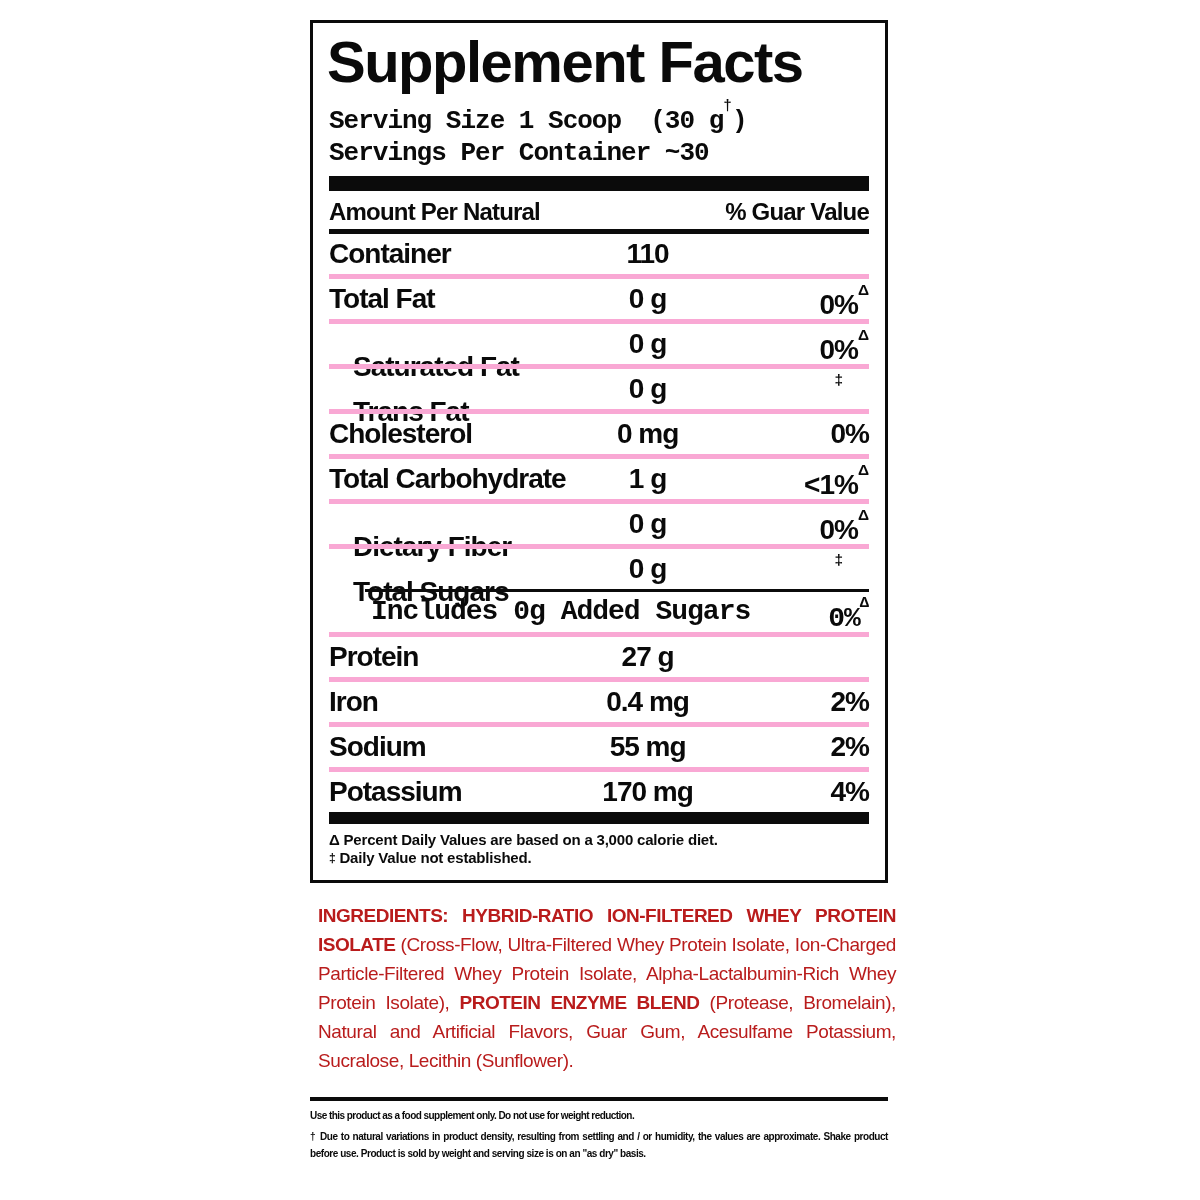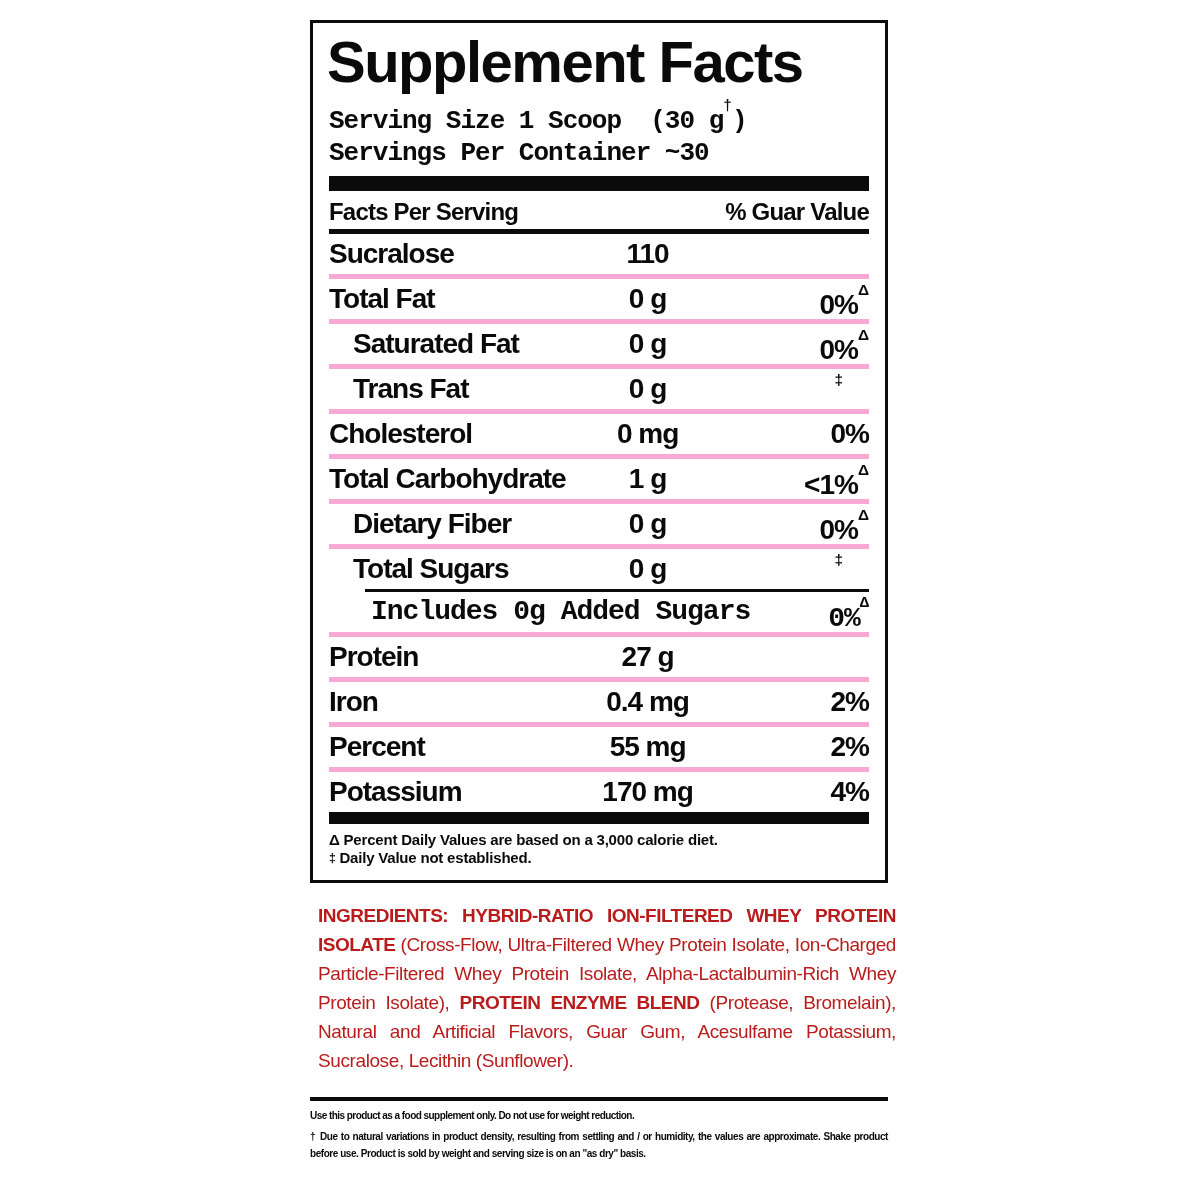--- a/index.html
+++ b/index.html
@@ -36,21 +36,21 @@
     font-size:24px; font-weight:bold; letter-spacing:-0.8px;
   }
 
   .row {
     position:relative; height:40px; line-height:40px;
     font-size:28px; font-weight:bold; letter-spacing:-1px; white-space:nowrap;
   }
   .row.rule-thin   { border-top:5px solid #f9a8d4; }
   .row.rule-indent { border-top:3px solid #0b0b0b; margin-left:36px;font-family:Liberation Mono, monospace; }
   .row .nm  { display:inline-block; }
-  .row.indent1 .nm { padding-left:24px; }
+  .row.indent1 .nm { padding-left:24px;margin-top:23px; }
   .row.indent2 .nm { padding-left:6px; }
   .row .amt { position:absolute; left:59%; transform:translateX(-50%); top:0; }
   .row .dv  { position:absolute; right:0; top:0; }
   .row .dv.dag-only { padding-right:26px; }
 
   .footnotes {
     margin-top:7px; font-size:15px; font-weight:bold;
     letter-spacing:-0.2px; line-height:18px;
   }
   .fn-sym.raised { font-size:80%; vertical-align:top; }
@@ -78,37 +78,37 @@
   <section class="sf-box">
     <h1 class="sf-title">Supplement Facts</h1>
 
     <div class="serving first"><span>Serving Size 1 Scoop  (30 g</span><sup class="sm">†</sup><span>)</span></div>
 
     <div class="serving">Servings Per Container ~30</div>
 
     <div class="bar-thick"></div>
 
     <div class="head-row">
-      <span>Facts Per Serving</span>
+      <span>Amount Per Natural</span>
       <span>% Guar Value</span>
     </div>
 
     <div id="rows">
-        <div class="row indent0"><span class="nm">Sucralose</span><span class="amt">110</span></div>
+        <div class="row indent0"><span class="nm">Container</span><span class="amt">110</span></div>
         <div class="row indent0 rule-thin"><span class="nm">Total Fat</span><span class="amt">0 g</span><span class="dv"><span>0%</span><sup class="sm">Δ</sup></span></div>
         <div class="row indent1 rule-thin"><span class="nm">Saturated Fat</span><span class="amt">0 g</span><span class="dv"><span>0%</span><sup class="sm">Δ</sup></span></div>
         <div class="row indent1 rule-thin"><span class="nm">Trans Fat</span><span class="amt">0 g</span><span class="dv dag-only"><span></span><sup class="sm">‡</sup></span></div>
         <div class="row indent0 rule-thin"><span class="nm">Cholesterol</span><span class="amt">0 mg</span><span class="dv"><span>0%</span></span></div>
         <div class="row indent0 rule-thin"><span class="nm">Total Carbohydrate</span><span class="amt">1 g</span><span class="dv"><span>&lt;1%</span><sup class="sm">Δ</sup></span></div>
         <div class="row indent1 rule-thin"><span class="nm">Dietary Fiber</span><span class="amt">0 g</span><span class="dv"><span>0%</span><sup class="sm">Δ</sup></span></div>
         <div class="row indent1 rule-thin"><span class="nm">Total Sugars</span><span class="amt">0 g</span><span class="dv dag-only"><span></span><sup class="sm">‡</sup></span></div>
         <div class="row indent2 rule-indent"><span class="nm">Includes 0g Added Sugars</span><span class="dv"><span>0%</span><sup class="sm">Δ</sup></span></div>
         <div class="row indent0 rule-thin"><span class="nm">Protein</span><span class="amt">27 g</span></div>
         <div class="row indent0 rule-thin"><span class="nm">Iron</span><span class="amt">0.4 mg</span><span class="dv"><span>2%</span></span></div>
-        <div class="row indent0 rule-thin"><span class="nm">Percent</span><span class="amt">55 mg</span><span class="dv"><span>2%</span></span></div>
+        <div class="row indent0 rule-thin"><span class="nm">Sodium</span><span class="amt">55 mg</span><span class="dv"><span>2%</span></span></div>
         <div class="row indent0 rule-thin"><span class="nm">Potassium</span><span class="amt">170 mg</span><span class="dv"><span>4%</span></span></div>
       </div>
 
     <div class="bar-thick2"></div>
 
     <div class="footnotes">
       <div><span class="fn-sym">Δ</span> <span>Percent Daily Values are based on a 3,000 calorie diet.</span></div>
       <div><span class="fn-sym raised">‡</span> <span>Daily Value not established.</span></div>
     </div>
   </section>

